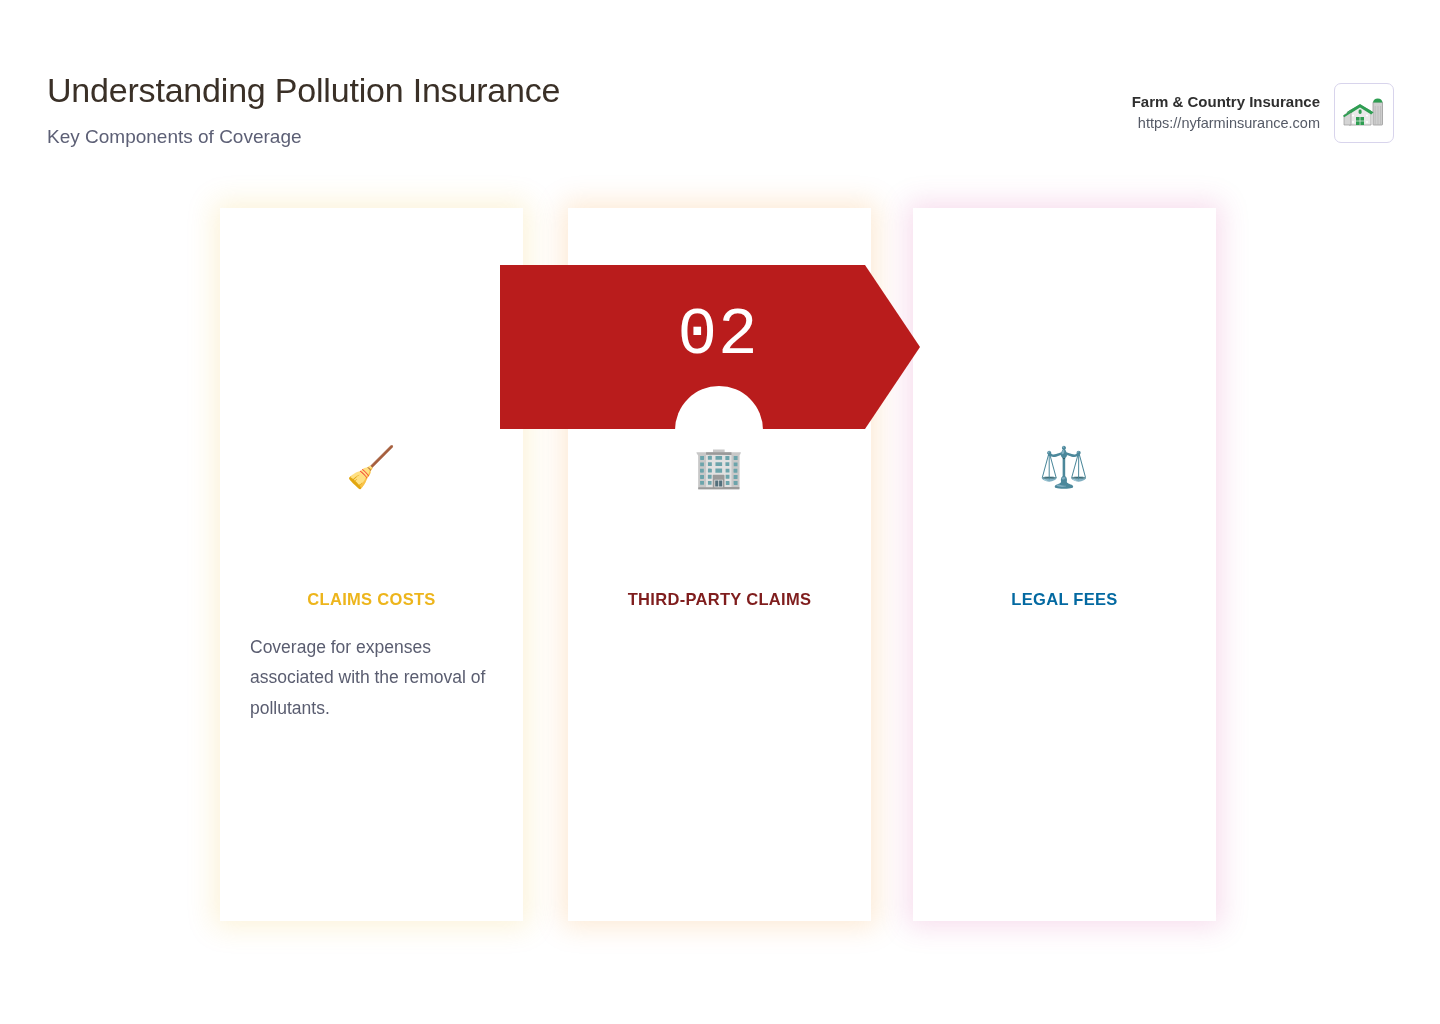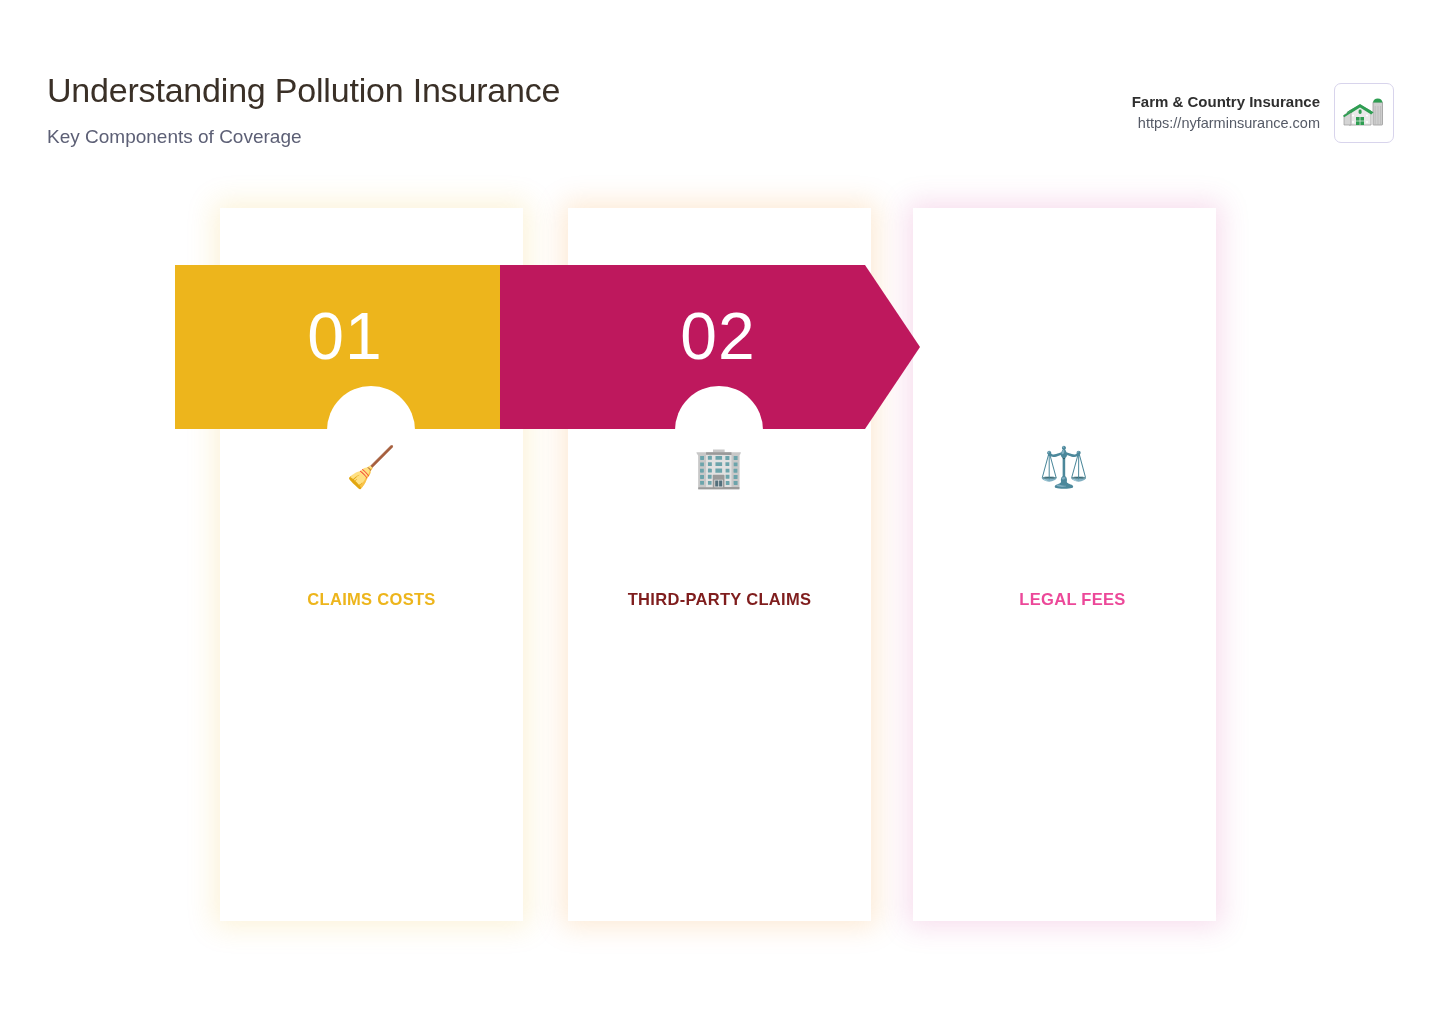--- a/index.html
+++ b/index.html
@@ -159,22 +159,23 @@
   }
   .seg.s0 {
     left: 0;
     width: 395px;
     background: #edb51c;
     clip-path: polygon(0 0, 340px 0, 395px 50%, 340px 100%, 0 100%);
   }
   .seg.s1 {
     left: 325px;
     width: 420px;
-    background: #be185d;
+    background: #b91c1c;
     clip-path: polygon(0 0, 365px 0, 420px 50%, 365px 100%, 0 100%);
+    font-family: Liberation Mono, monospace;
   }
   .seg.s2 {
     left: 690px;
     width: 400px;
     background: #ce3896;
     clip-path: polygon(0 0, 400px 0, 400px 100%, 0 100%);
   }
   .seg-num {
     position: absolute;
     top: 30px;
@@ -247,42 +248,40 @@
   </div>
 
 </div>
 
 <div id="cards">
 
   <div class="card c0">
     <div class="card-body">
       <div class="card-icon">🧹</div>
       <div class="card-heading" style="color: rgb(237, 181, 28);">CLAIMS COSTS</div>
+      <div class="card-desc">Coverage for expenses associated with the removal of pollutants.</div>
     </div>
   </div>
 
   <div class="card c1">
     <div class="card-body">
       <div class="card-icon">🏢</div>
       <div class="card-heading" style="color: #7f1d1d;">THIRD-PARTY CLAIMS</div>
     </div>
   </div>
 
   <div class="card c2">
     <div class="card-body">
       <div class="card-icon">⚖️</div>
-      <div class="card-heading" style="color: #ec4899; padding-left: 8px;">LEGAL FEES</div>
+      <div class="card-heading" style="color: #0369a1;">LEGAL FEES</div>
     </div>
   </div>
 
 </div>
 
 <div id="band">
-  <div class="seg s0">
-    <div class="seg-num">01</div>
-  </div>
   <div class="seg s1">
     <div class="seg-num">02</div>
   </div>
   <div class="notch n0"></div>
   <div class="notch n1"></div>
   <div class="notch n2"></div>
 </div>
 
 </body></html>

